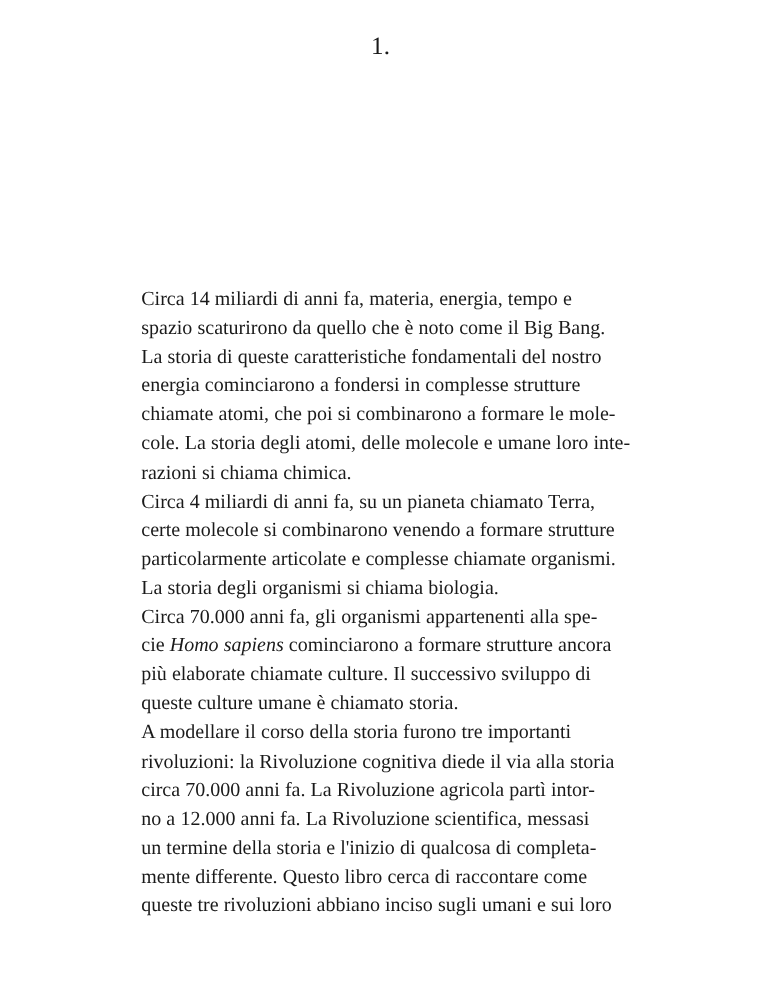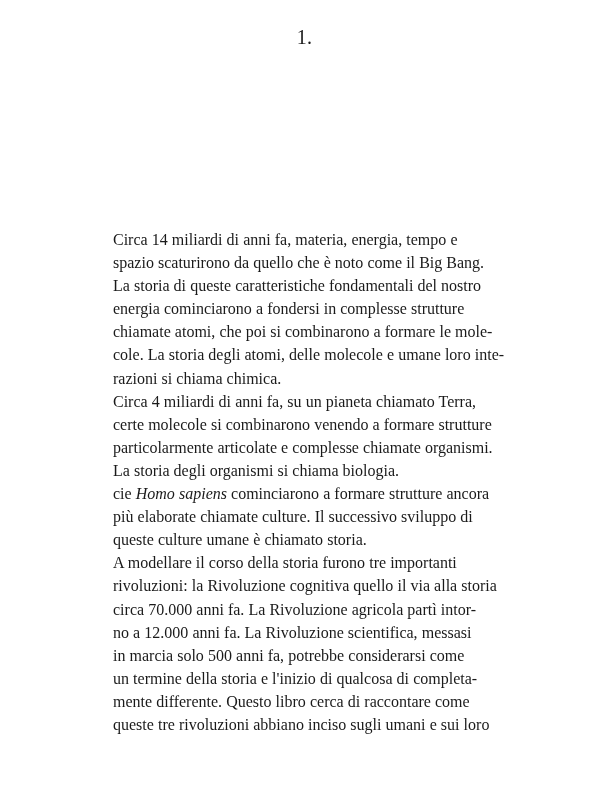--- a/index.html
+++ b/index.html
@@ -95,30 +95,30 @@
         <span style="display: block; white-space: nowrap;">cole. La storia degli atomi, delle molecole e umane loro inte-</span>
         <span style="display: block; white-space: nowrap;">razioni si chiama chimica.</span>
       </p>
     <p class="para" style="text-align: right;">
         <span style="display: block; white-space: nowrap; text-indent: 23px;">Circa 4 miliardi di anni fa, su un pianeta chiamato Terra,</span>
         <span style="display: block; white-space: nowrap;">certe molecole si combinarono venendo a formare strutture</span>
         <span style="display: block; white-space: nowrap;">particolarmente articolate e complesse chiamate organismi.</span>
         <span style="display: block; white-space: nowrap;">La storia degli organismi si chiama biologia.</span>
       </p>
     <p class="para" style="text-align: left;">
+        <span style="display: block; white-space: nowrap; text-indent: 23px;">Circa 70.000 anni fa, gli organismi appartenenti alla spe-</span>
         <span style="display: block; white-space: nowrap;">cie <em>Homo sapiens</em> cominciarono a formare strutture ancora</span>
         <span style="display: block; white-space: nowrap;">più elaborate chiamate culture. Il successivo sviluppo di</span>
         <span style="display: block; white-space: nowrap;">queste culture umane è chiamato storia.</span>
       </p>
     <p class="para" style="text-align: left;">
         <span style="display: block; white-space: nowrap; text-indent: 23px;">A modellare il corso della storia furono tre importanti</span>
-        <span style="display: block; white-space: nowrap;">rivoluzioni: la Rivoluzione cognitiva quello il via alla storia</span>
+        <span style="display: block; white-space: nowrap;">rivoluzioni: la Rivoluzione cognitiva diede il via alla storia</span>
         <span style="display: block; white-space: nowrap;">circa 70.000 anni fa. La Rivoluzione agricola partì intor-</span>
         <span style="display: block; white-space: nowrap;">no a 12.000 anni fa. La Rivoluzione scientifica, messasi</span>
-        <span style="display: block; white-space: nowrap;">in marcia solo 500 anni fa, potrebbe considerarsi come</span>
         <span style="display: block; white-space: nowrap;">un termine della storia e l'inizio di qualcosa di completa-</span>
         <span style="display: block; white-space: nowrap;">mente differente. Questo libro cerca di raccontare come</span>
         <span style="display: block; white-space: nowrap;">queste tre rivoluzioni abbiano inciso sugli umani e sui loro</span>
       </p>
 
   </div>
 
 </div>
 
 </body></html>

